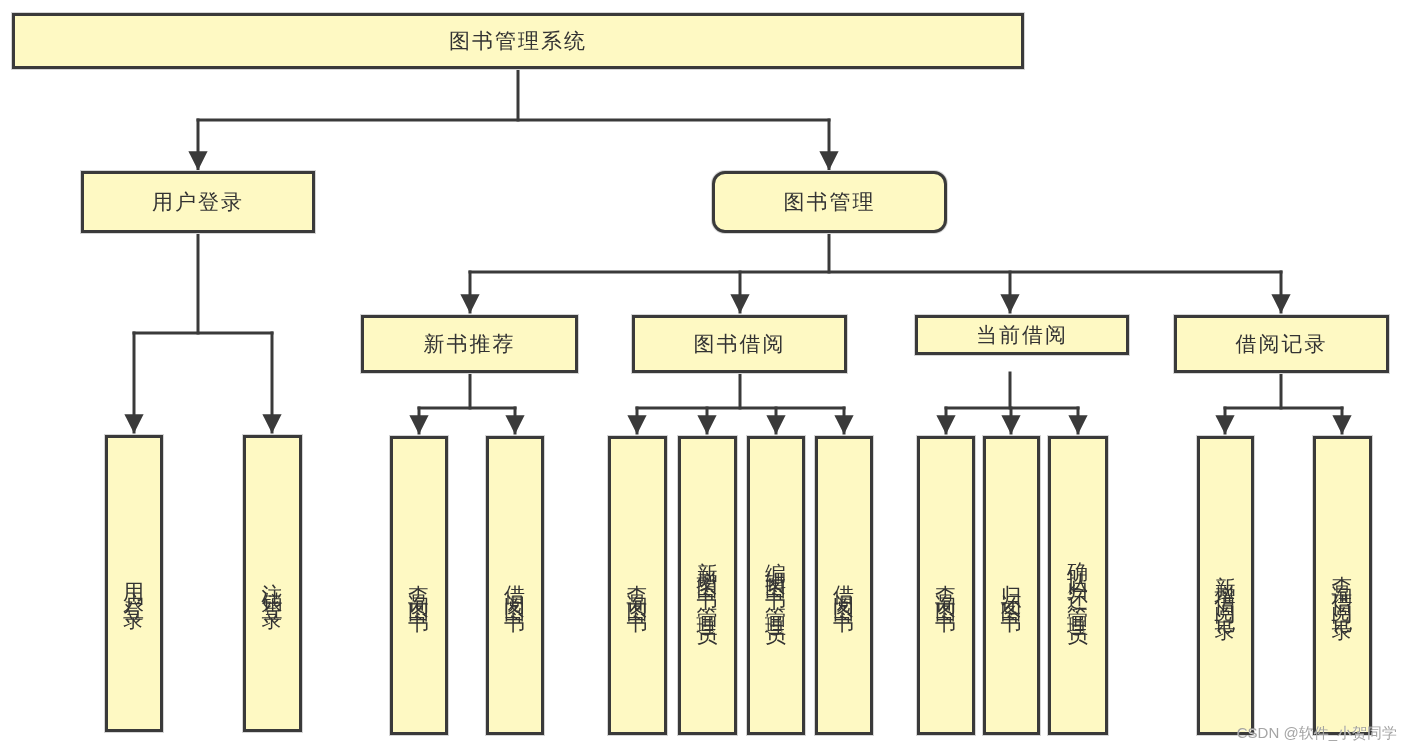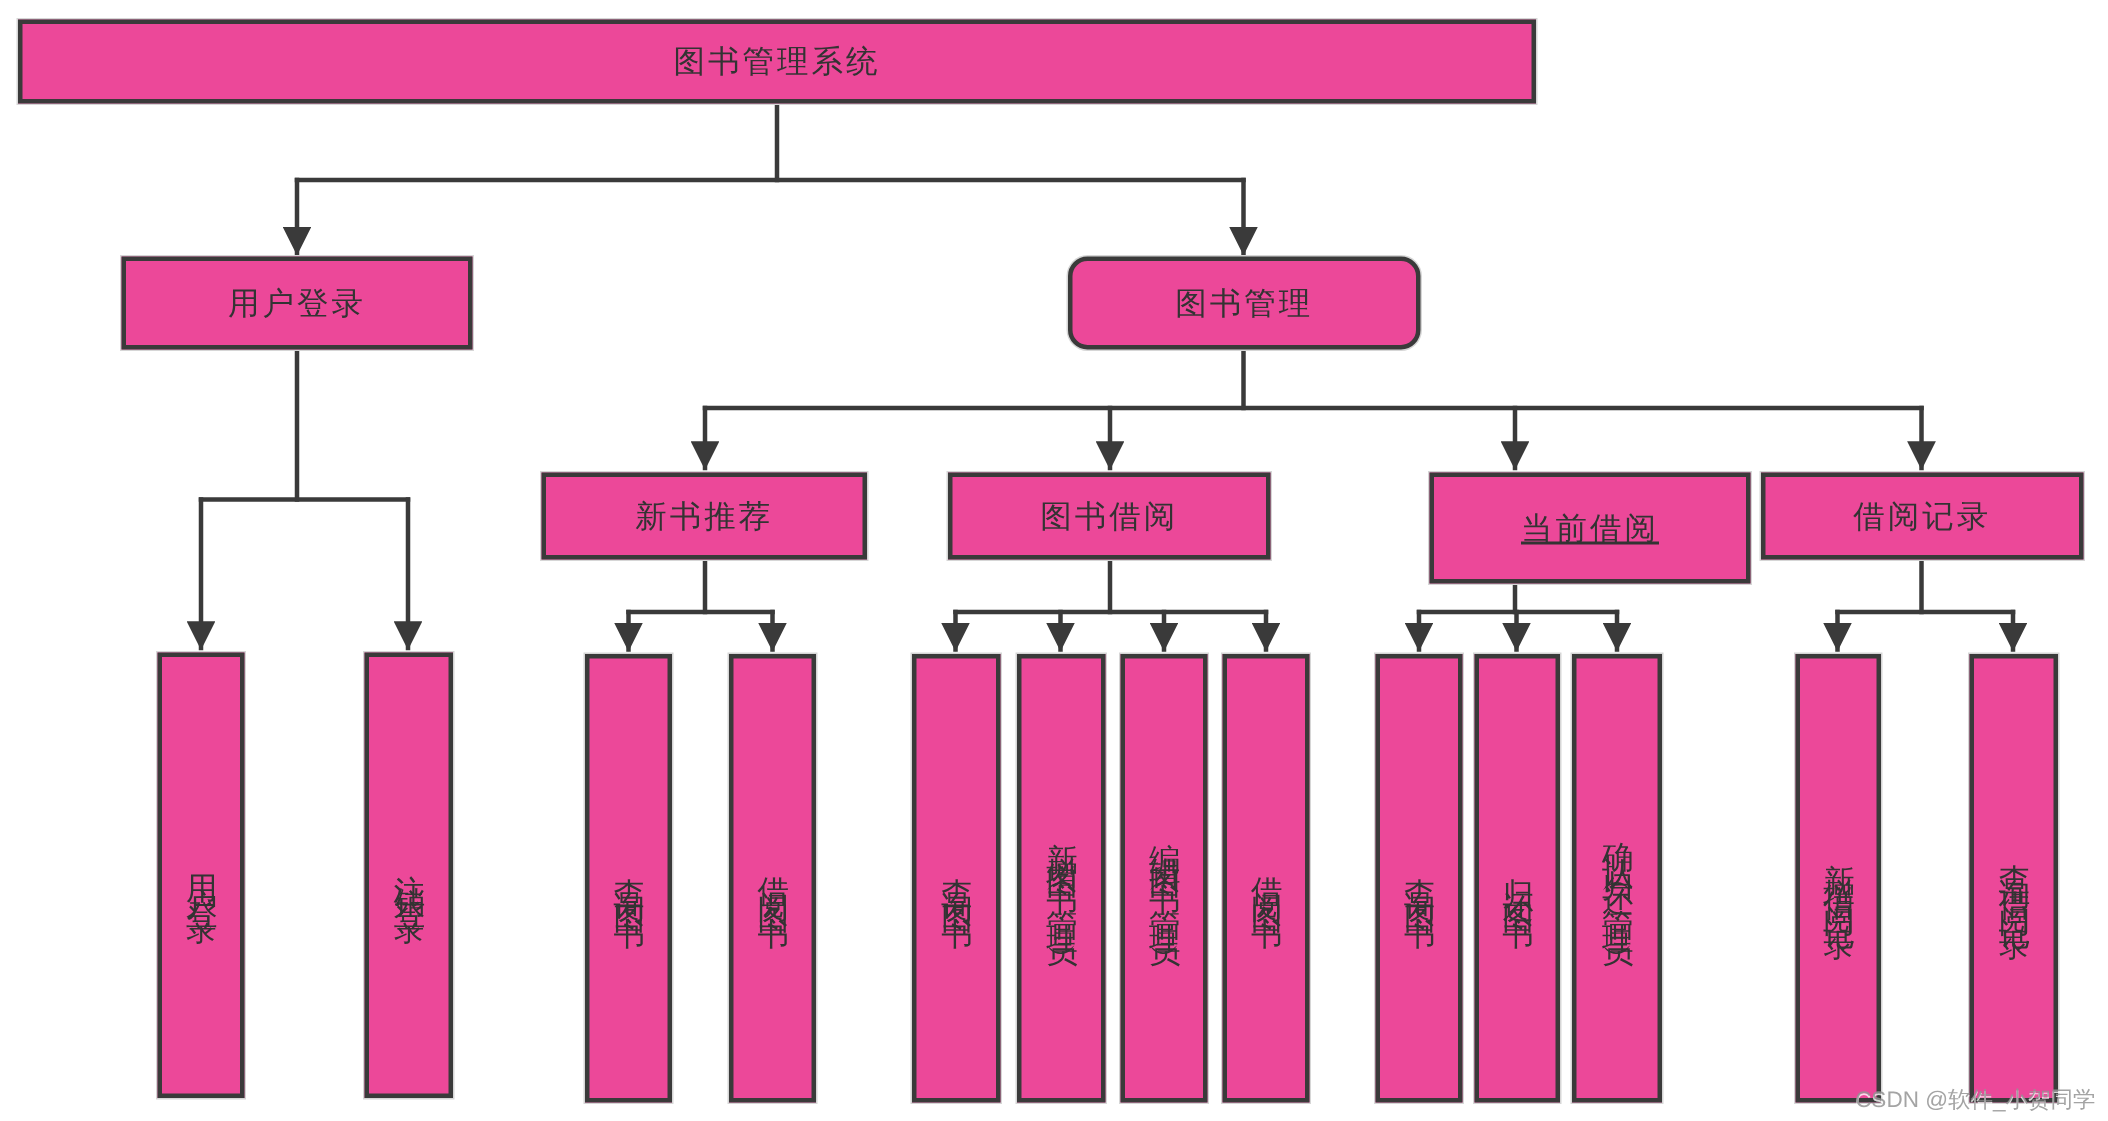--- a/index.html
+++ b/index.html
@@ -13,21 +13,21 @@
   }
   #connectors {
     position: absolute;
     left: 0; top: 0;
     width: 1405px; height: 747px;
     z-index: 1;
   }
   .box {
     position: absolute;
     box-sizing: border-box;
-    background: #ec4899;
+    background: #fef9c3;
     border: 3px solid #3a3a3a;
     box-shadow: 0 0 0 1px #d6d6d6;
     display: flex;
     align-items: center;
     justify-content: center;
     color: #333333;
     z-index: 2;
   }
   .hlabel {
     font-size: 21px;
@@ -118,21 +118,21 @@
   <div class="box" style="left:712px; top:171px; width:235px; height:62px;border-radius:13px;">
     <span class="hlabel">图书管理</span>
   </div>
 
   <div class="box" style="left:361px; top:315px; width:217px; height:58px;text-align:right;">
     <span class="hlabel">新书推荐</span>
   </div>
   <div class="box" style="left:632px; top:315px; width:215px; height:58px;">
     <span class="hlabel">图书借阅</span>
   </div>
-  <div class="box" style="left:953px; top:315px; width:214px; height:74px;text-decoration:underline;">
+  <div class="box" style="left:915px; top:315px; width:214px; height:40px;">
     <span class="hlabel">当前借阅</span>
   </div>
   <div class="box" style="left:1174px; top:315px; width:215px; height:58px;">
     <span class="hlabel">借阅记录</span>
   </div>
 
   <div class="box" style="left:105px; top:435px; width:58px; height:297px;">
     <span class="vlabel">用户登录</span>
   </div>
   <div class="box" style="left:243px; top:435px; width:59px; height:297px;">

